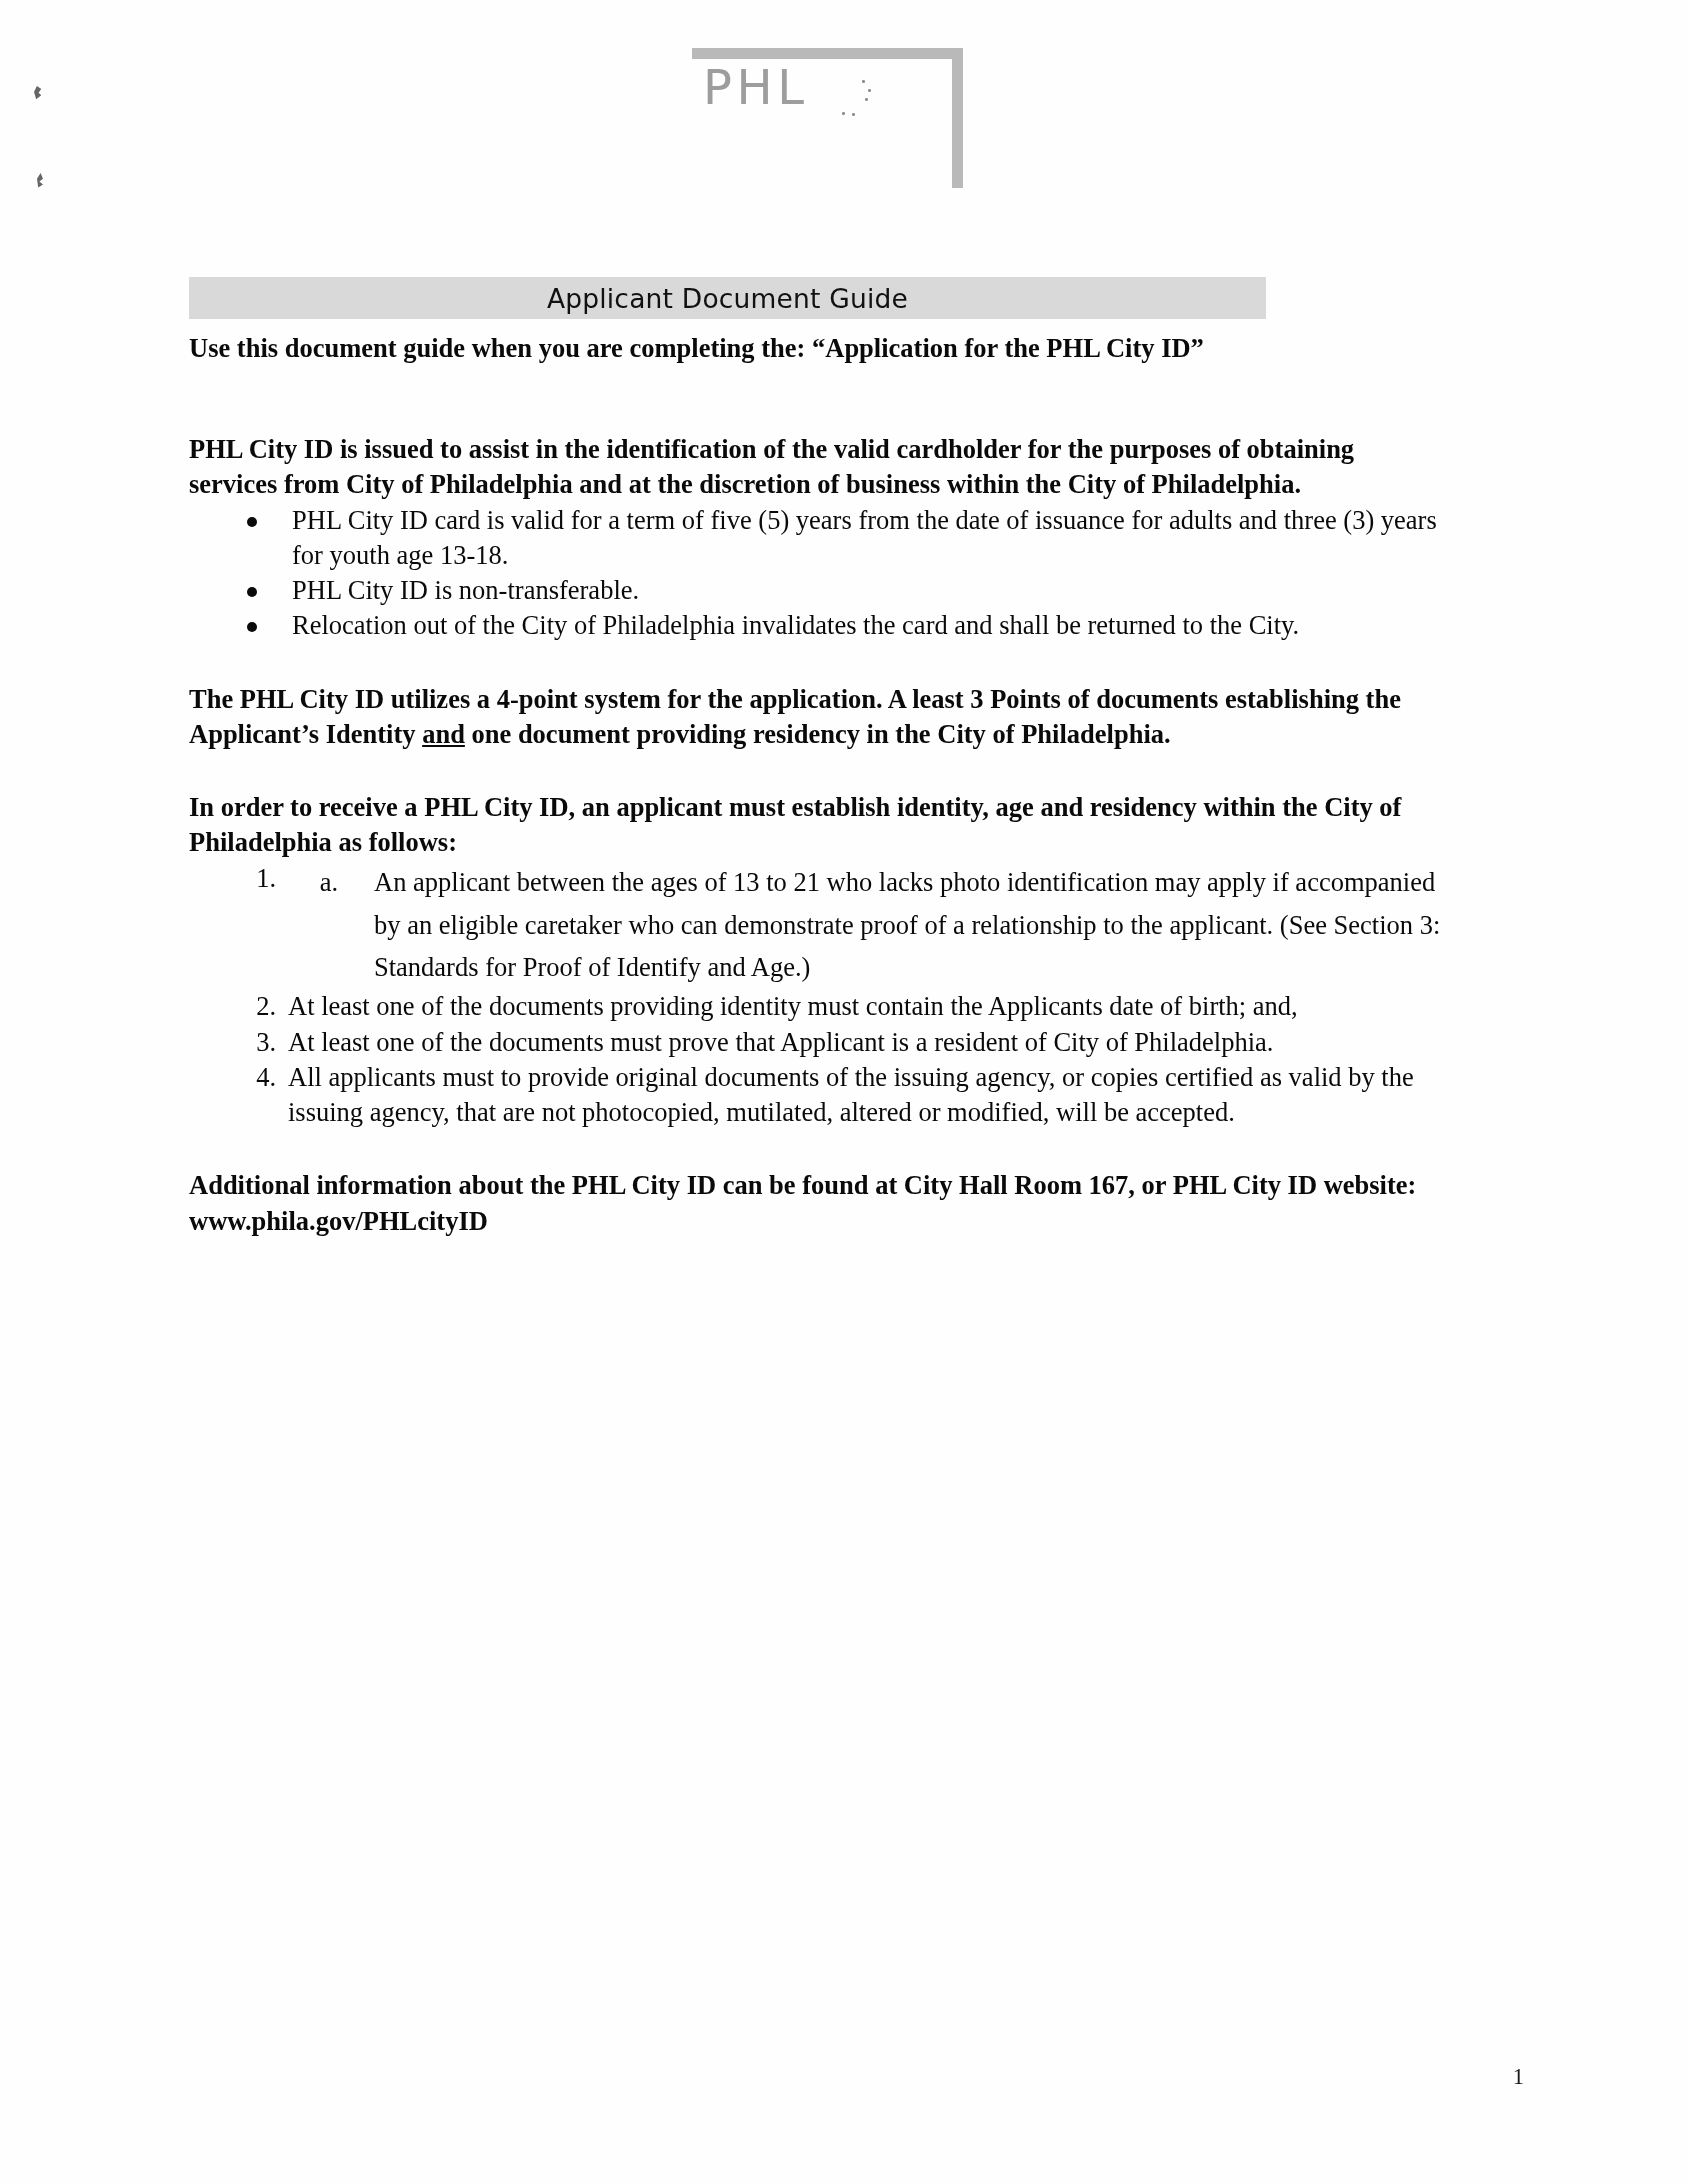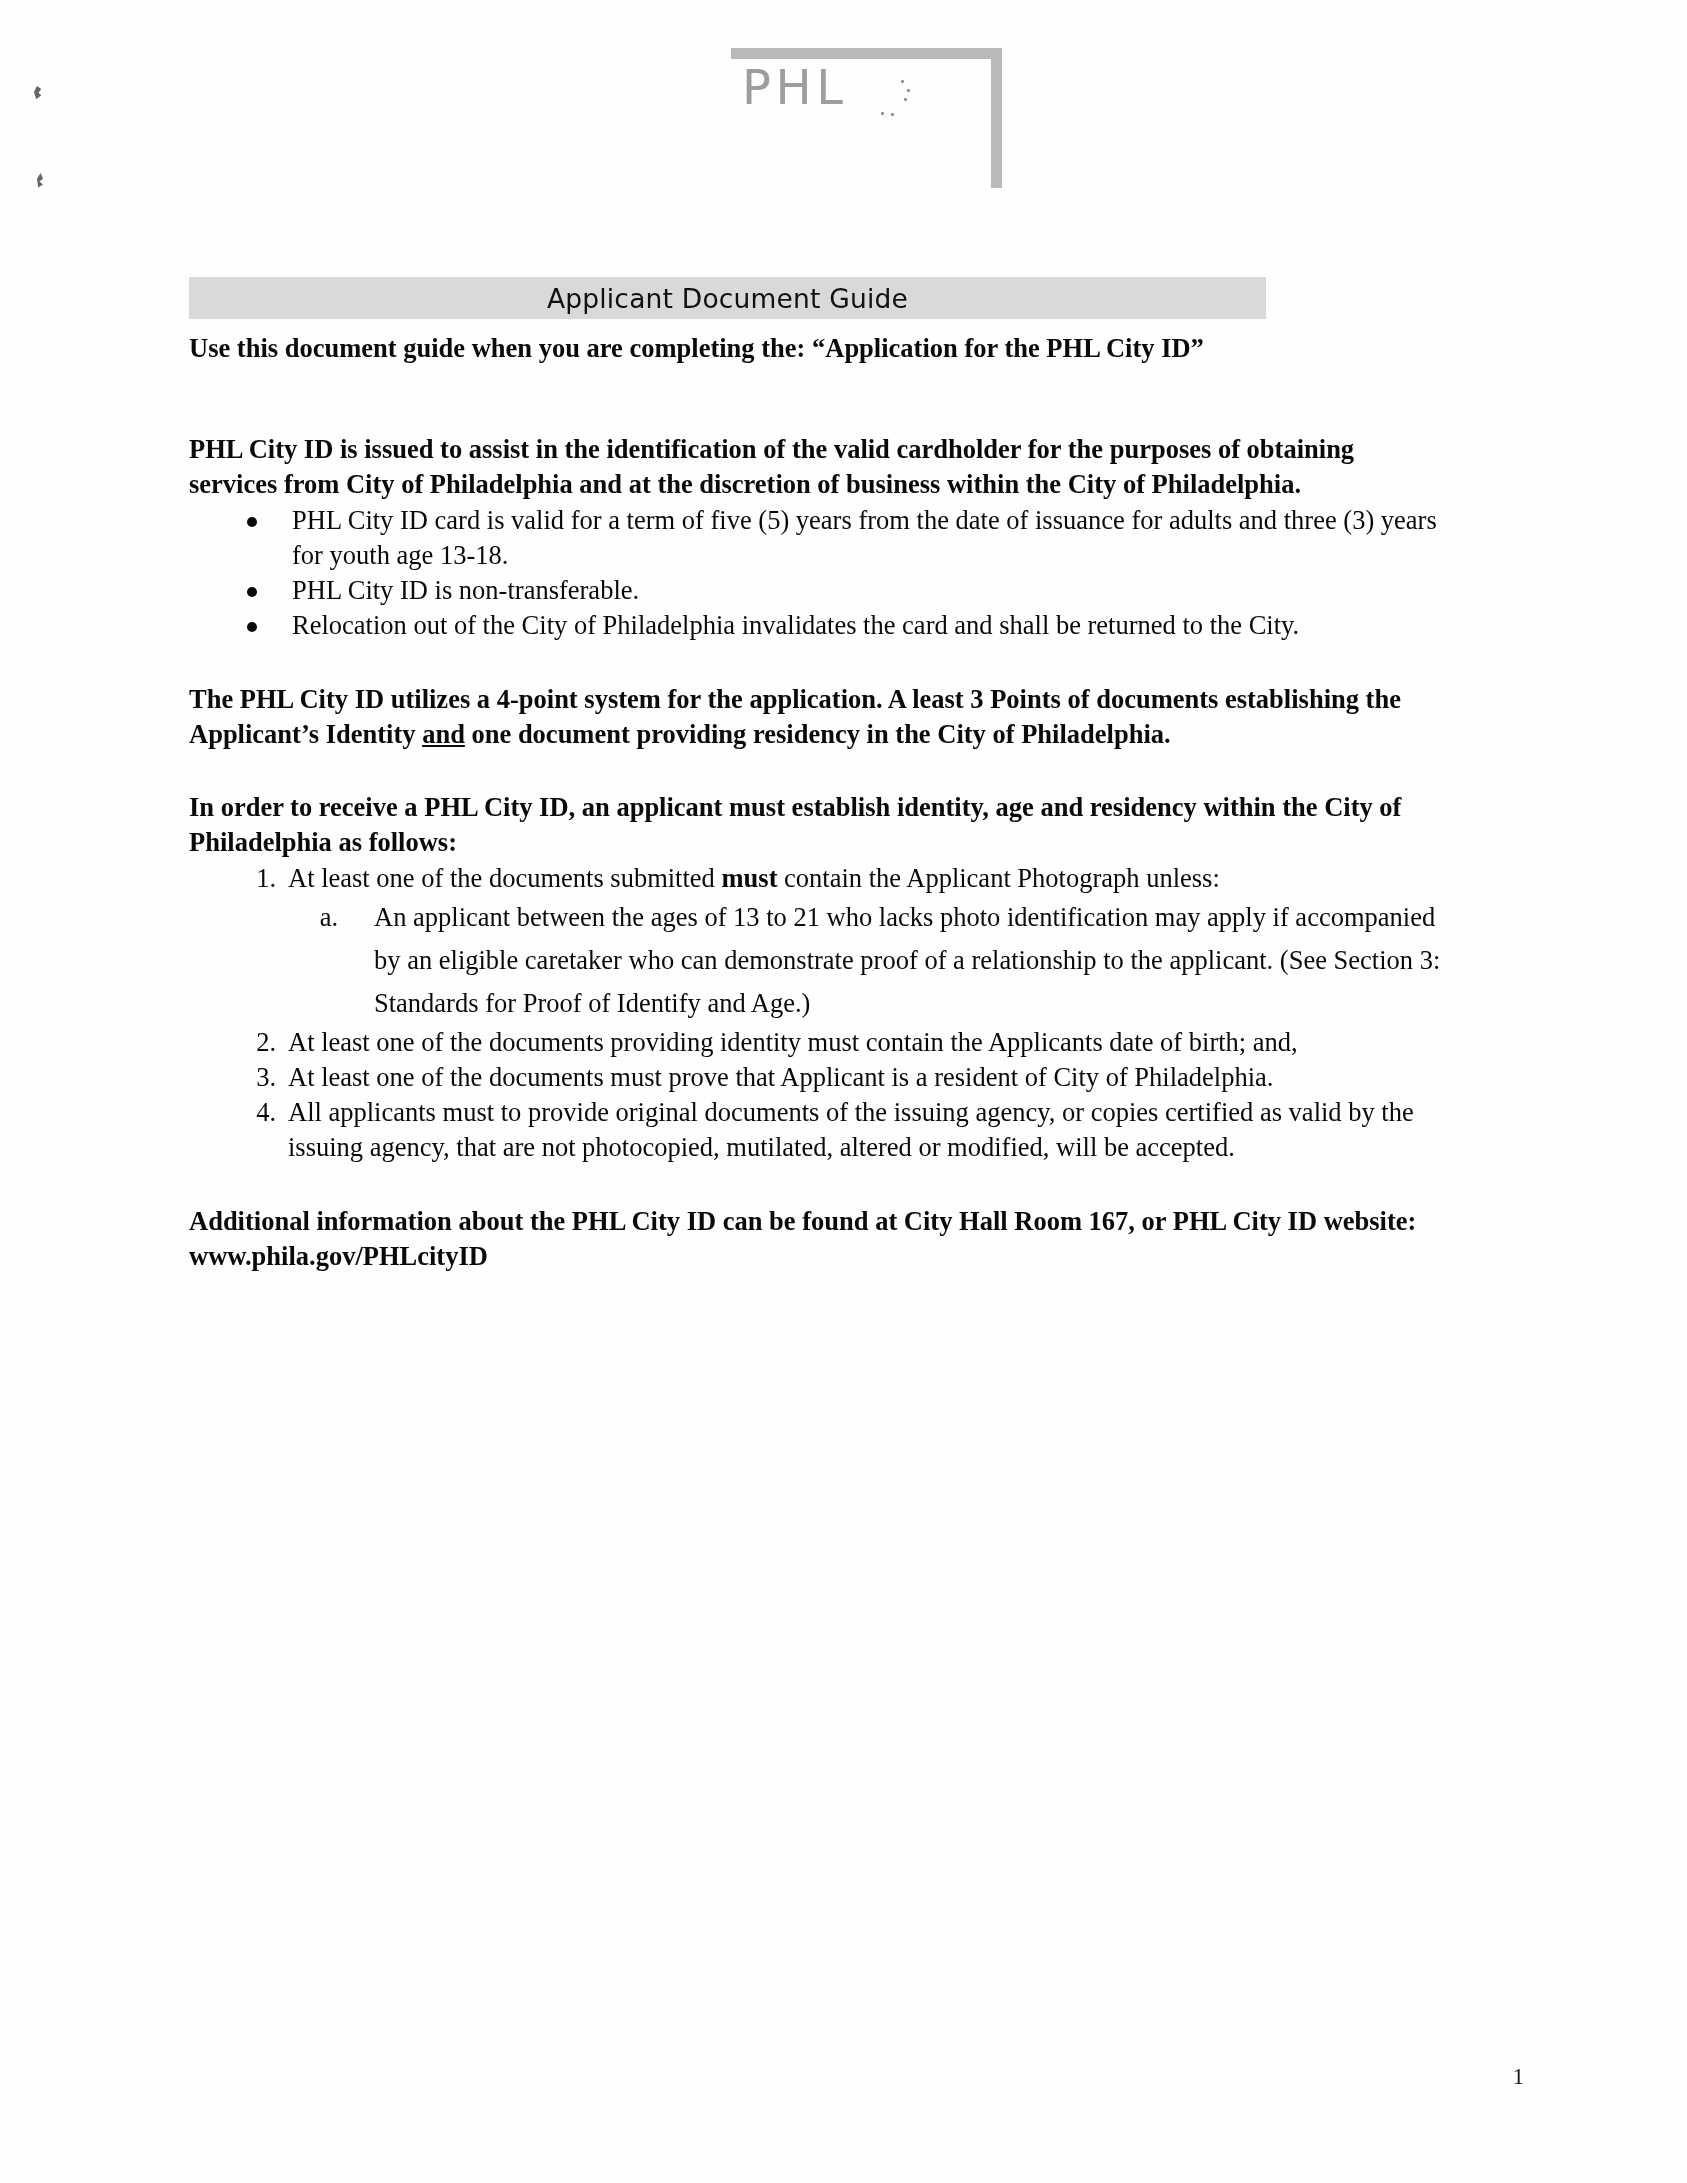--- a/index.html
+++ b/index.html
@@ -31,21 +31,21 @@
     opacity: .72;
   }
   .speck.a { left: 34px;  top: 86px; width: 7.3px; height: 13.2px;
              clip-path: polygon(40% 0,100% 22%,62% 52%,100% 70%,30% 100%,0 46%); }
   .speck.b { left: 37px;  top: 173px; width: 6px;  height: 14.6px;
              clip-path: polygon(60% 0,100% 40%,40% 58%,100% 78%,20% 100%,0 40%); }
 
   
   .logo-wrap {
     position: absolute;
-    left: 724px;
+    left: 685px;
     top: 48px;
     width: 278px;
     height: 147px;
   }
   .logo-rule-top {
     position: absolute;
     left: 6.6px; top: 0;
     width: 271px; height: 11.2px;
     background: #b9b9b9;
   }
@@ -251,21 +251,20 @@
     <p class="block strong"><span>The PHL City ID utilizes a 4-point system for the application. A least 3 Points of documents establishing the Applicant’s Identity </span><span class="und">and</span><span> one document providing residency in the City of Philadelphia.</span></p>
 
     <div class="gap-lg"></div>
 
     <p class="block">In order to receive a PHL City ID, an applicant must establish identity, age and residency within the City of Philadelphia as follows:</p>
 
     <ol class="nums">
 
       <li>
         <span class="num-mark">1.</span>
-        <span><span>At least one of the documents submitted </span><span class="strong">must</span><span> contain the Applicant Photograph unless:</span></span>
 
         <ol class="letters">
           <li>
             <span class="let-mark">a.</span>
             <span>An applicant between the ages of 13 to 21 who lacks photo identification may apply if accompanied by an eligible caretaker who can demonstrate proof of a relationship to the applicant. (See Section 3: Standards for Proof of Identify and Age.)</span>
           </li>
         </ol>
       </li>
 
       <li>

